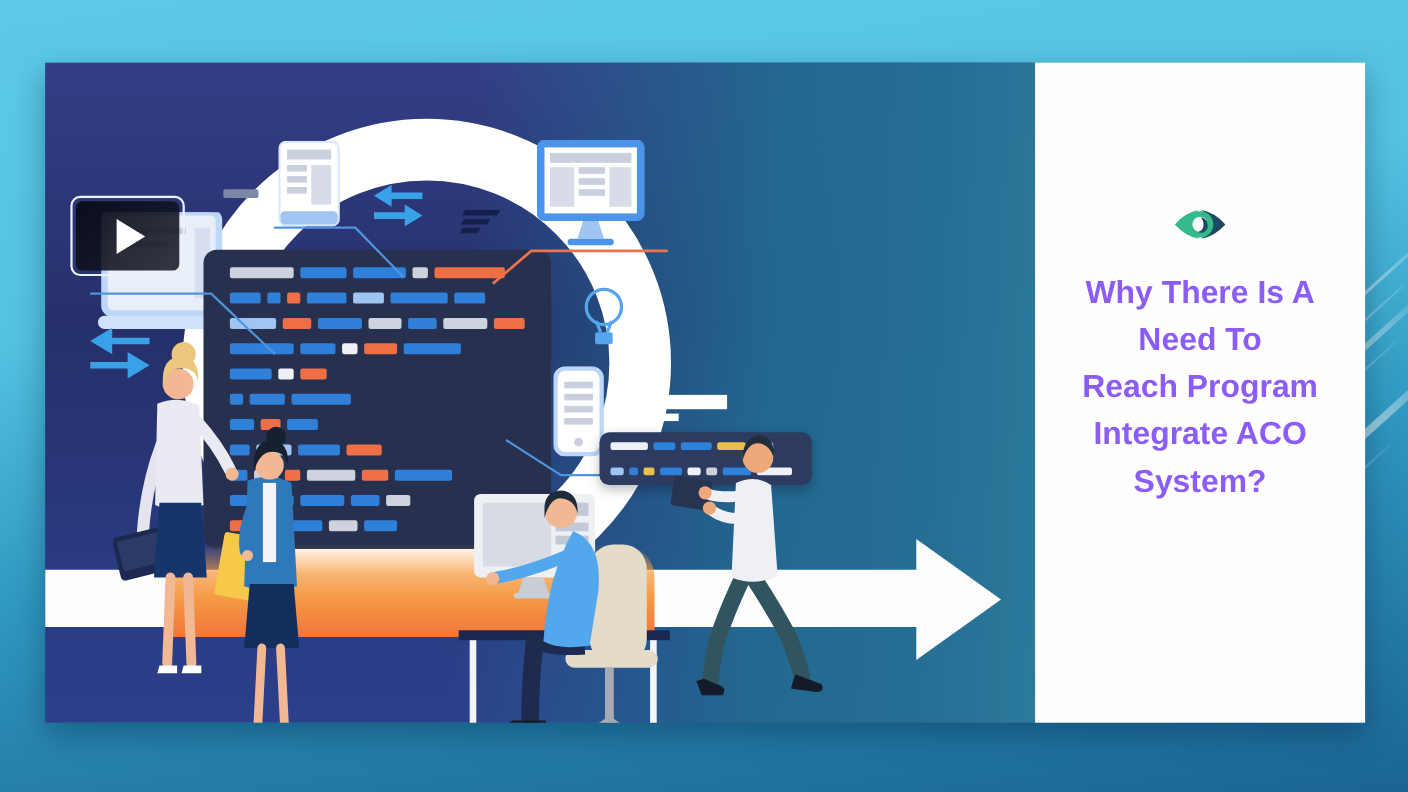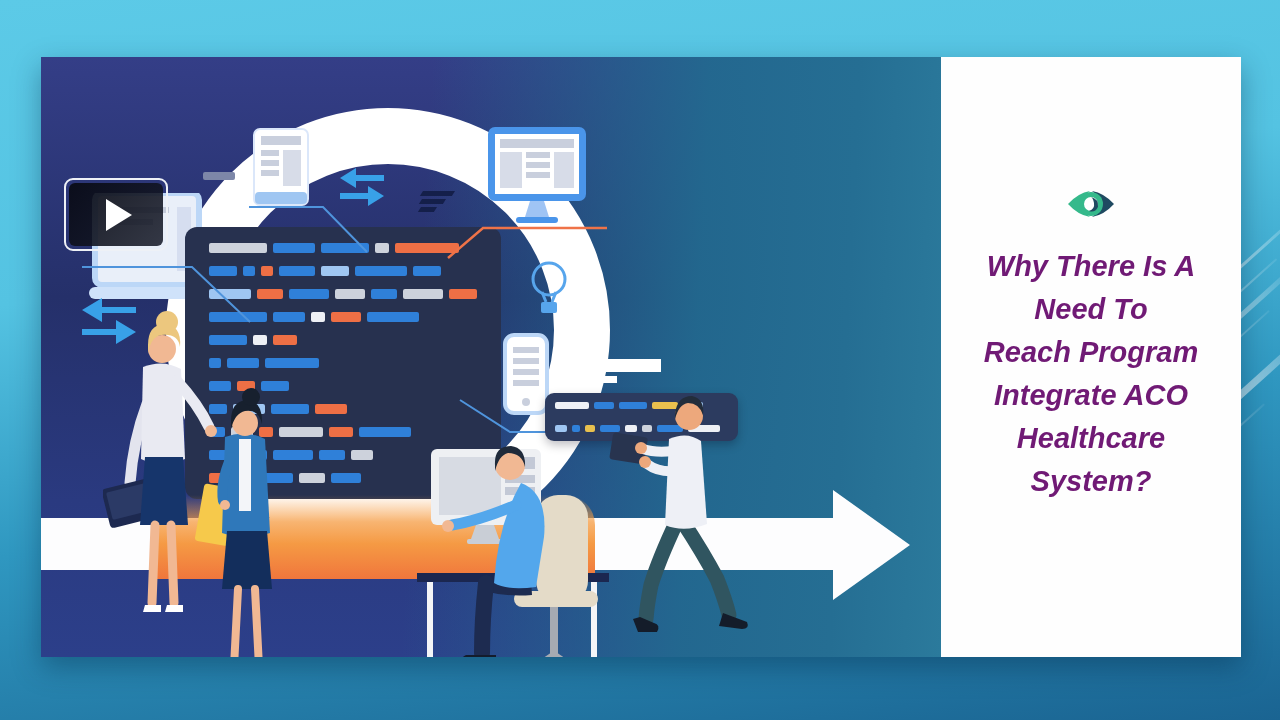--- a/index.html
+++ b/index.html
@@ -52,22 +52,22 @@
   .overlay-play .inner{width:100%;height:100%;border-radius:6px;
     background:linear-gradient(135deg,rgba(8,10,20,.93),rgba(22,26,40,.86));
     display:flex;align-items:center;justify-content:center;}
   .overlay-play .tri{width:0;height:0;border-left:26px solid #ffffff;
     border-top:16px solid transparent;border-bottom:16px solid transparent;margin-left:6px;}
   
   .panel{position:relative;width:300px;height:600px;background:#fefefe;
     display:flex;flex-direction:column;align-items:center;}
   .logo{display:flex;align-items:center;gap:9px;margin-top:128px;}
   .logo-text{font-size:37px;font-weight:700;color:#49525e;letter-spacing:.5px;}
-  .title{margin-top:22px;width:272px;text-align:center;color:#701a75;
-    font-size:29px;font-weight:800;line-height:43px;font-style:italic;}
+  .title{margin-top:22px;width:272px;text-align:center;color:#8b5cf6;
+    font-size:29px;font-weight:800;line-height:43px;}
 </style>
 </head>
 <body>
 
 <div class="stage">
 
   <div class="streaks">
     <span class="streak s1"></span>
     <span class="streak s2"></span>
     <span class="streak s3"></span>
@@ -365,19 +365,18 @@
           <circle cx="23" cy="19" r="12" fill="#35b98b"></circle>
           <circle cx="23" cy="19" r="7" fill="#ffffff"></circle>
           <path d="M23 12 Q31 14 30 22 Q27 28 21 26 Q27 24 26 18 Q25 13 23 12 Z" fill="#1f4a61"></path>
         </svg>
       </div>
       <div class="title">
         <div>Why There Is A</div>
         <div>Need To</div>
         <div>Reach Program</div>
         <div>Integrate ACO</div>
-        <div>Healthcare</div>
         <div>System?</div>
       </div>
     </div>
 
   </div>
 </div>
 
 </body></html>

